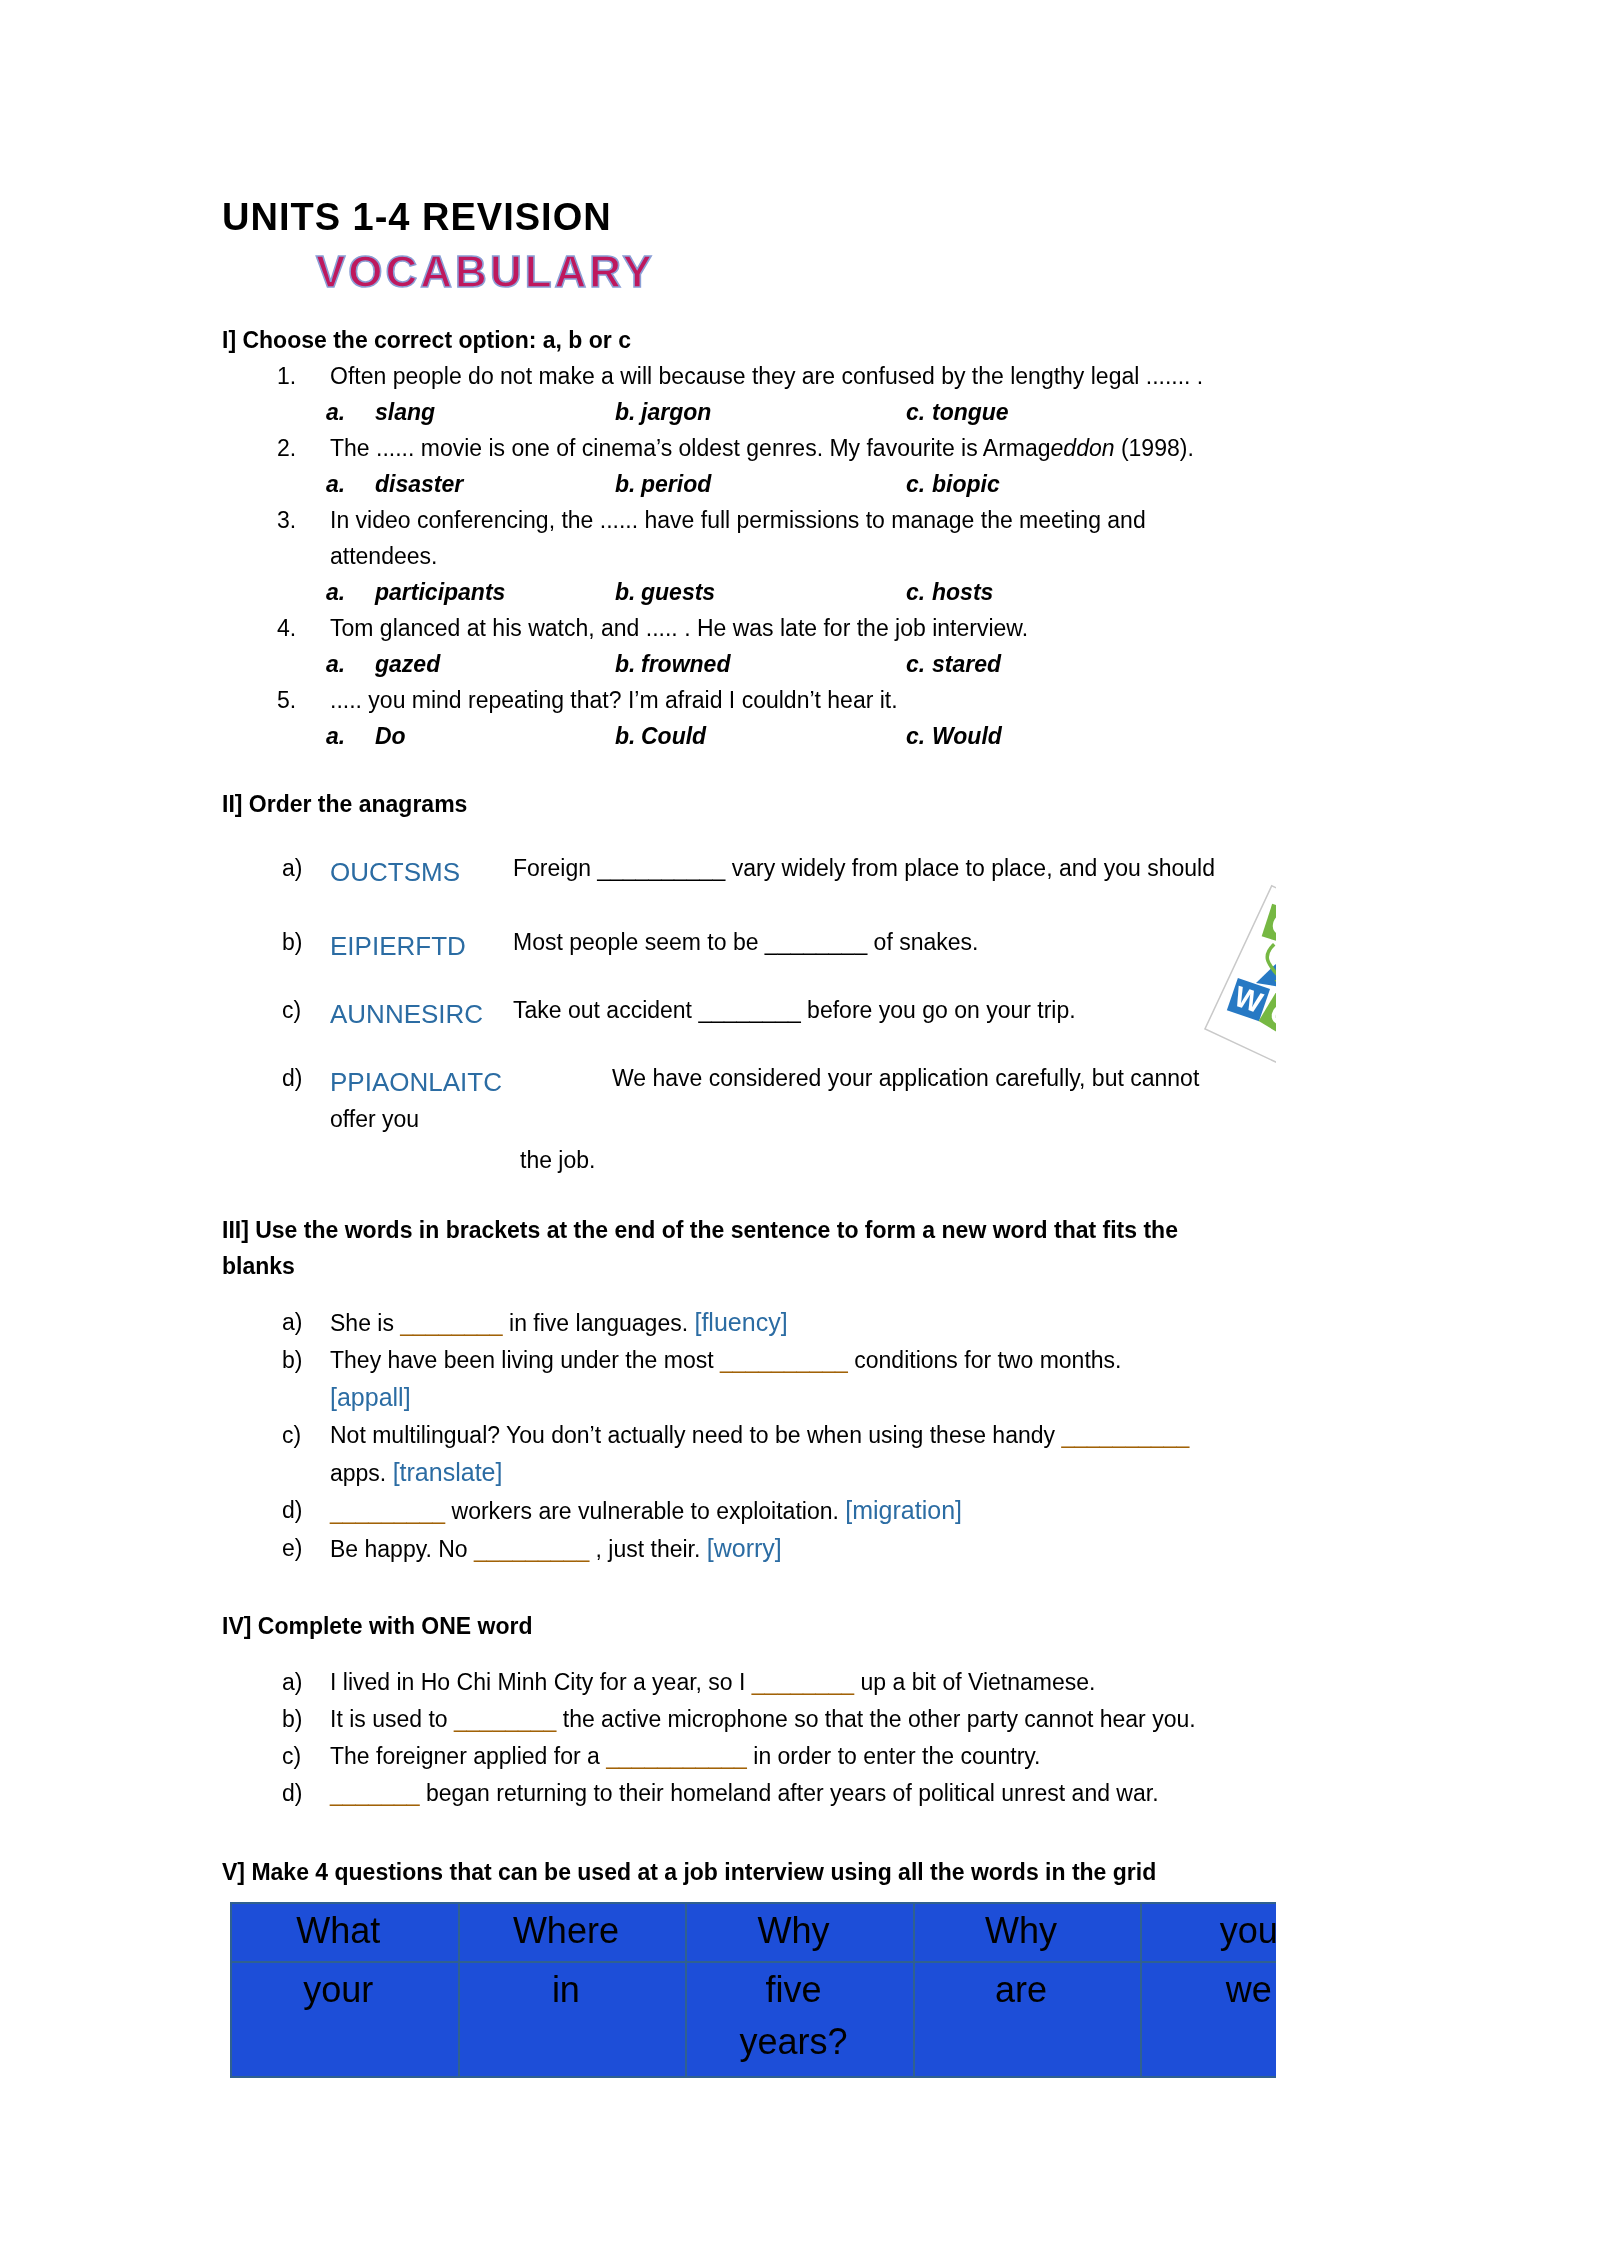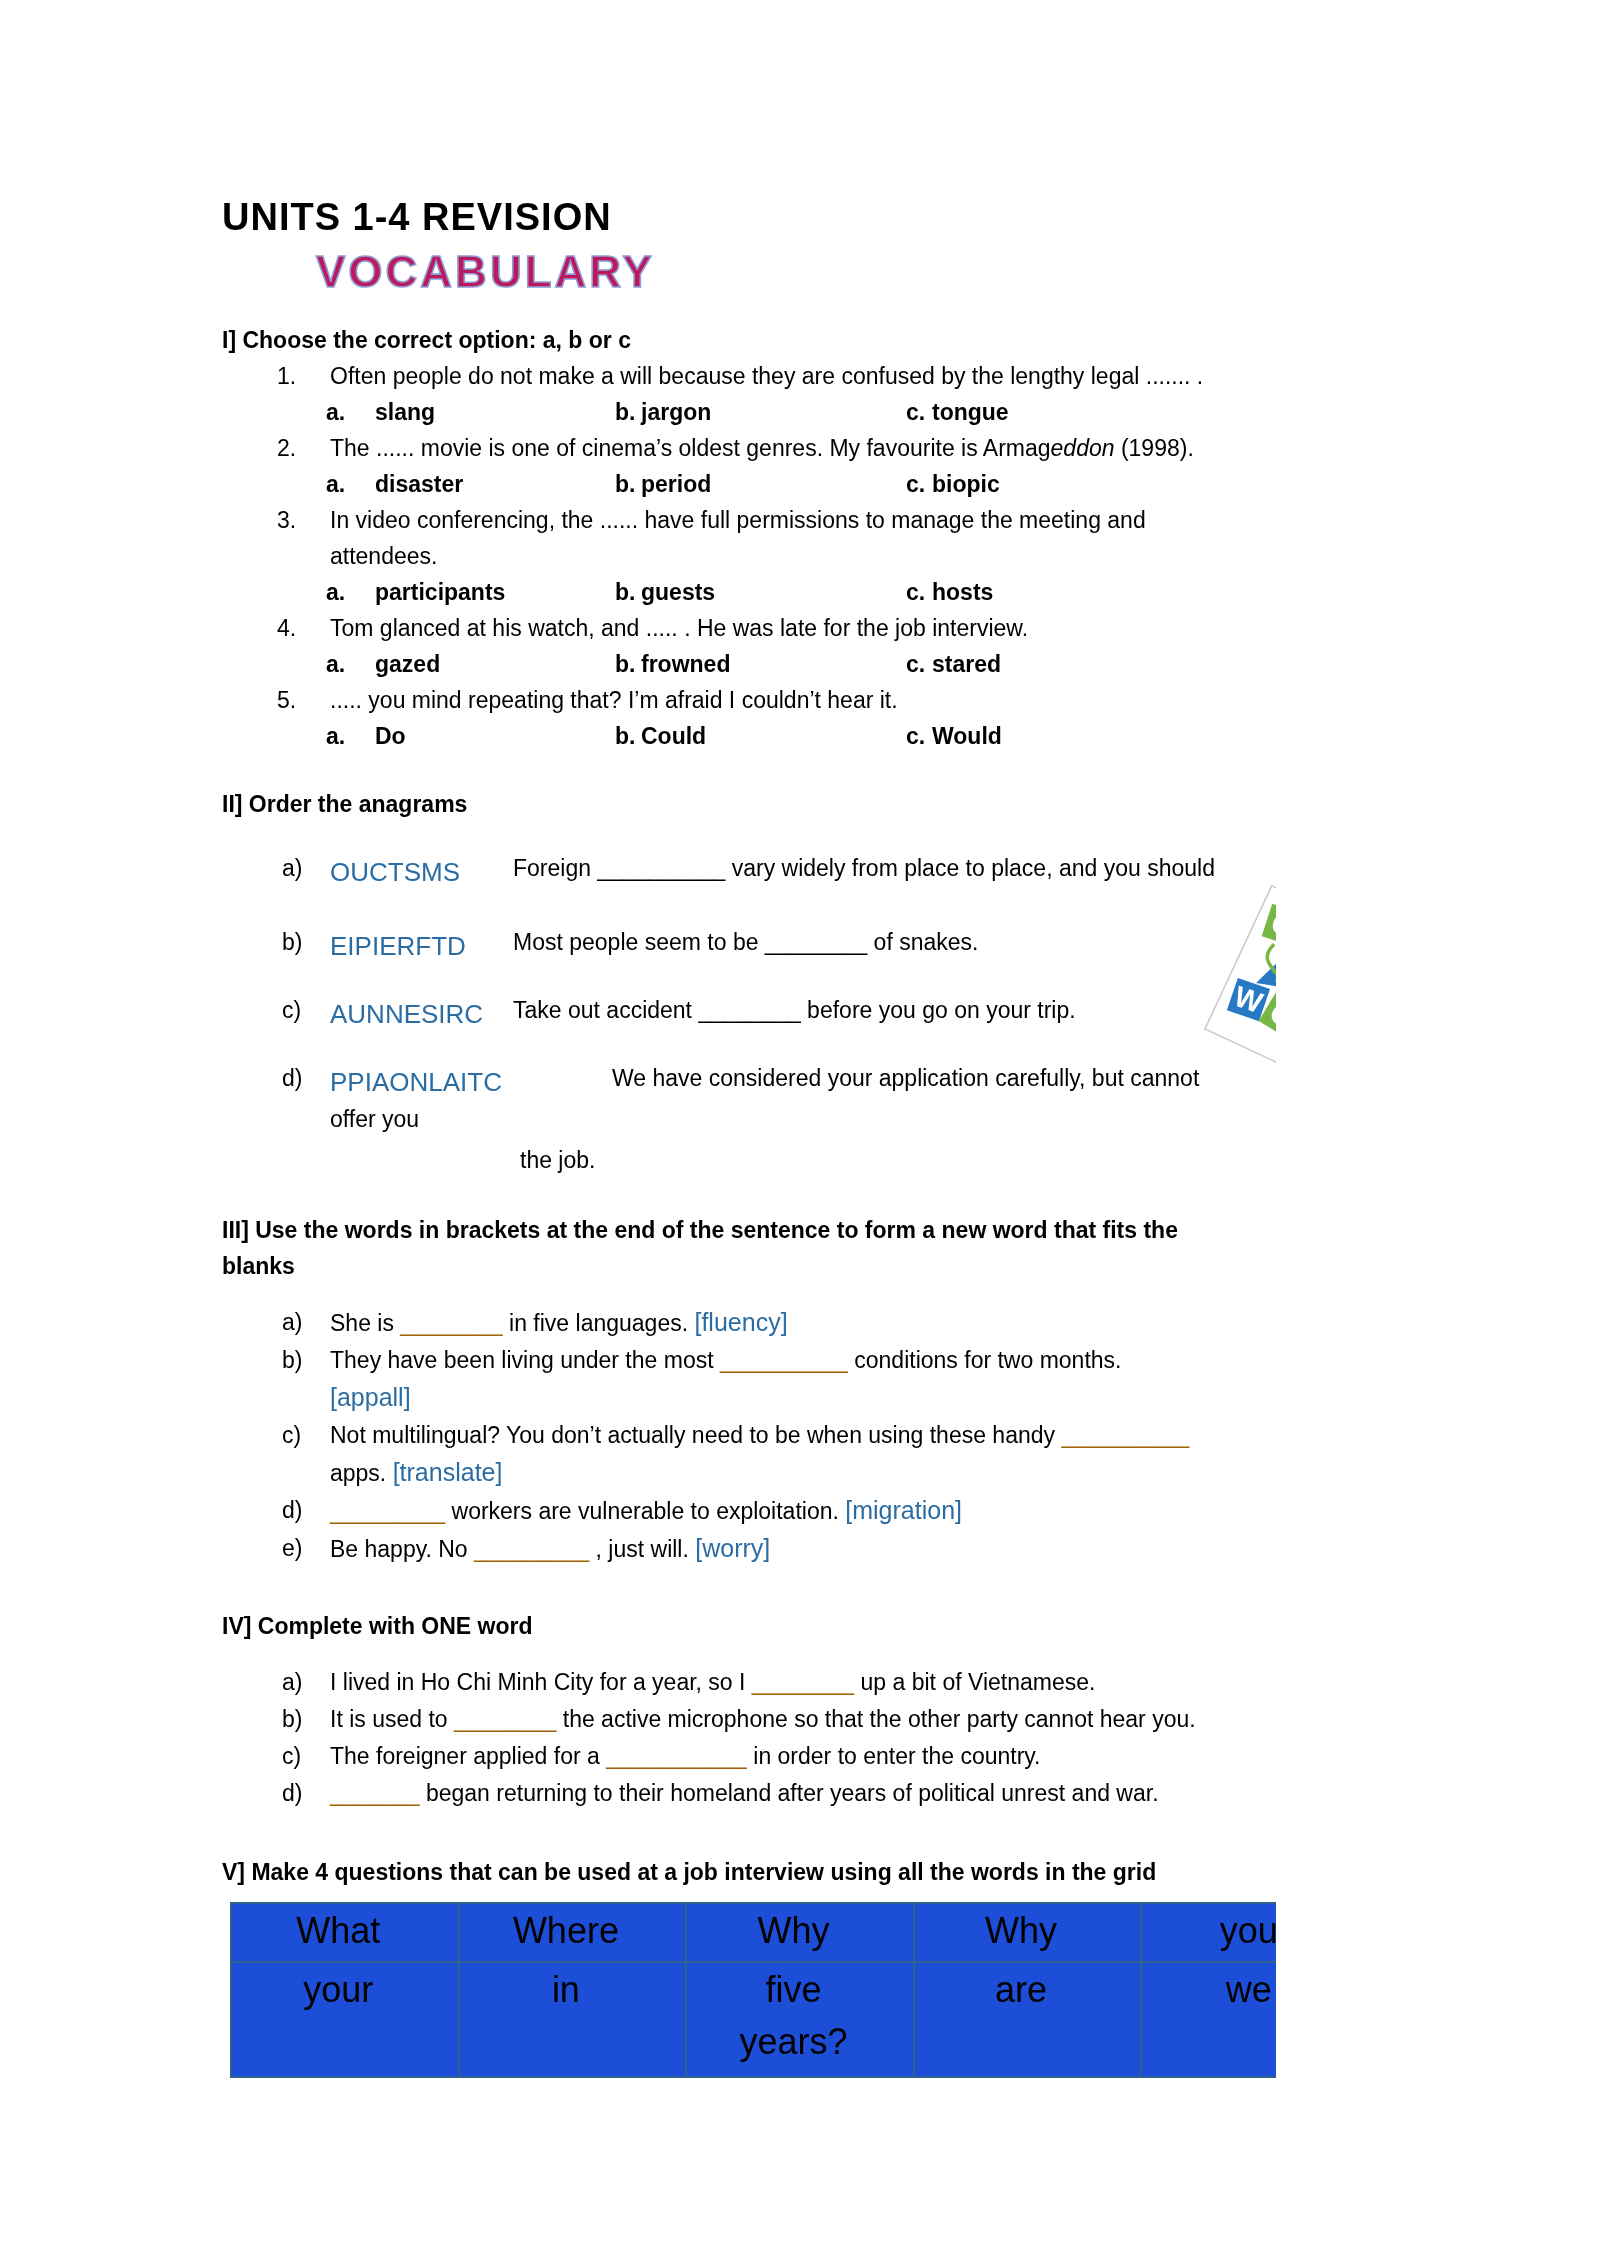--- a/index.html
+++ b/index.html
@@ -10,21 +10,21 @@
   .doc-title{font-size:38px;font-weight:700;letter-spacing:1px;line-height:1.15;}
   .doc-subtitle{margin:8px 0 0 94px;font-size:44px;font-weight:700;letter-spacing:3px;
         color:#be185d;-webkit-text-stroke:1.6px #8b9fd6;line-height:1.1;}
 
   .sec-heading{font-size:23px;font-weight:700;line-height:36px;white-space:nowrap;}
   .h1g{margin-top:26px;} .h2g{margin-top:32px;} .h3g{margin-top:30px;}
   .h4g{margin-top:40px;} .h5g{margin-top:42px;}
 
   .qline{position:relative;padding-left:108px;font-size:23px;line-height:36px;white-space:nowrap;}
   .qnum{position:absolute;left:55px;}
-  .optrow{padding-left:104px;font-size:23px;line-height:36px;font-weight:700;white-space:nowrap;}
+  .optrow{padding-left:104px;font-size:23px;line-height:36px;font-weight:700;font-style:italic;white-space:nowrap;}
   .optcell{display:inline-block;}
   .optcell.c1{width:289px;} .optcell.c2{width:291px;}
   .optletter{display:inline-block;min-width:26px;}
   .c1 .optletter{min-width:49px;}
   .ital{font-style:italic;}
 
   .anarow{position:relative;margin-top:25px;font-size:23px;line-height:43px;}
   .analabel{position:absolute;left:60px;top:0;}
   .anaword{position:absolute;left:108px;top:4px;color:#2b6ca3;font-size:26px;}
   .anatext{padding-left:291px;}
@@ -147,21 +147,21 @@
     <div class="itemline">
       <span class="itemlabel">c)</span><span>Not multilingual? You don’t actually need to be when using these handy </span><span class="blank">__________</span>
     </div>
     <div class="itemline">
       <span>apps. </span><span class="bracket">[translate]</span>
     </div>
     <div class="itemline">
       <span class="itemlabel">d)</span><span class="blank">_________</span><span> workers are vulnerable to exploitation. </span><span class="bracket">[migration]</span>
     </div>
     <div class="itemline">
-      <span class="itemlabel">e)</span><span>Be happy. No </span><span class="blank">_________</span><span> , just will. </span><span class="bracket">[worry]</span>
+      <span class="itemlabel">e)</span><span>Be happy. No </span><span class="blank">_________</span><span> , just their. </span><span class="bracket">[worry]</span>
     </div>
 
     <div class="sec-heading h4g">IV] Complete with ONE word</div>
 
     <div class="itemline items-gap">
       <span class="itemlabel">a)</span><span>I lived in Ho Chi Minh City for a year, so I </span><span class="blank">________</span><span>  up a bit of Vietnamese.</span>
     </div>
     <div class="itemline">
       <span class="itemlabel">b)</span><span>It is used to </span><span class="blank">________</span><span>  the active microphone so that the other party cannot hear you.</span>
     </div>

